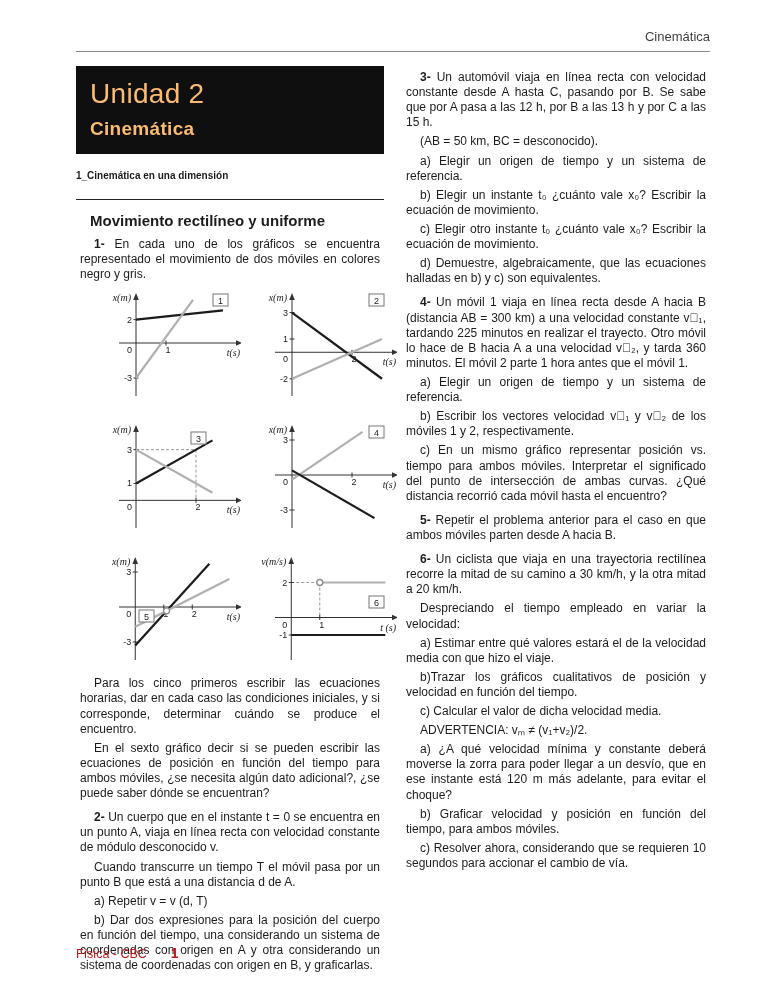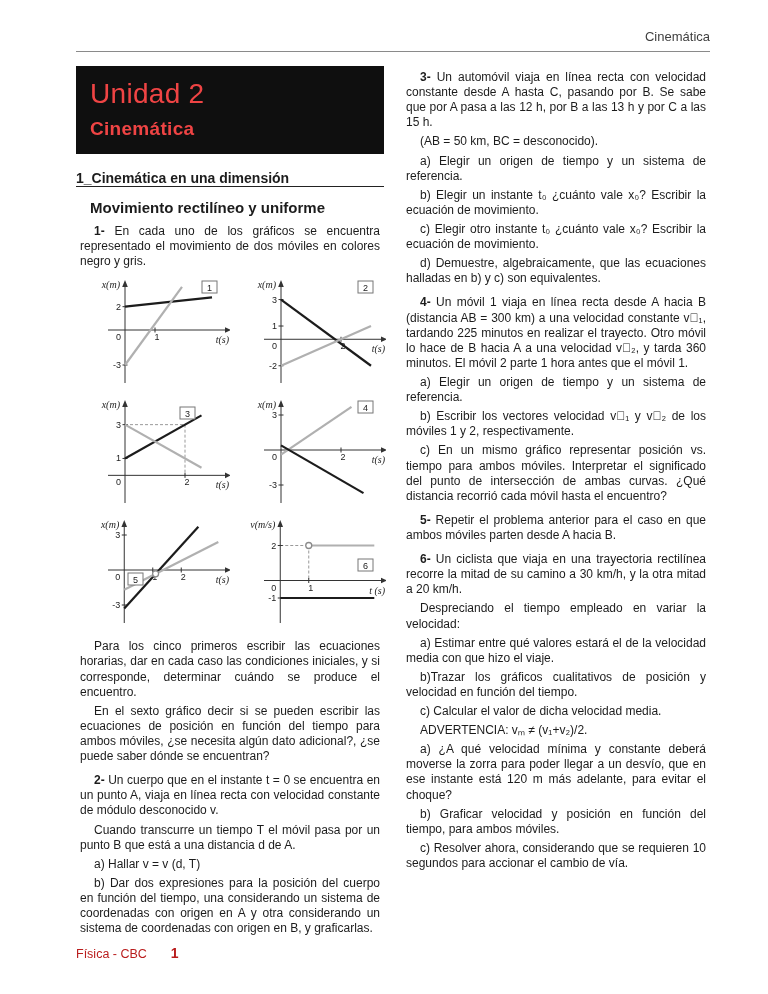--- a/index.html
+++ b/index.html
@@ -7,30 +7,30 @@
   body { width: 768px; height: 994px; background: #ffffff; }
   .page {
     position: relative; width: 768px; height: 994px; background: #ffffff;
     font-family: "Liberation Sans", sans-serif; color: #1c1c1c; overflow: hidden;
   }
   .header { position: absolute; top: 29px; left: 76px; width: 634px; text-align: right;
             font-size: 13px; color: #3f3f3f; }
   .rule { position: absolute; top: 51px; left: 76px; width: 634px; border-top: 1px solid #8a8a8a; }
   .cols { position: absolute; top: 66px; left: 76px; width: 634px; display: flex; gap: 18px; }
   .col { width: 308px; }
-  .banner { background: #0f0f0f; color: #ef4444; padding: 12px 12px 14px 14px; margin-bottom: 16px; }
+  .banner { background: #0f0f0f; color: #fdba74; padding: 12px 12px 14px 14px; margin-bottom: 16px; }
   .banner-title { font-size: 28px; font-weight: 400; letter-spacing: 0.3px; }
   .banner-sub { font-size: 19px; font-weight: 700; margin-top: 8px; letter-spacing: 0.3px; }
-  .section { font-size: 14px; font-weight: 700; margin: 0 0 12px; padding-bottom: 0;
+  .section { font-size: 10px; font-weight: 700; margin: 0 0 12px; padding-bottom: 18px;
              border-bottom: 1.5px solid #222; }
   .subsection { font-size: 15px; font-weight: 700; margin: 0 0 8px; text-indent: 14px; }
   .para { font-size: 12px; line-height: 1.26; text-align: justify; margin: 4px; text-indent: 14px; }
   .para b { font-weight: 700; }
   .gap { margin-top: 9px; }
-  .charts { display: grid; grid-template-columns: 152px 152px; gap: 0 4px; margin: 6px 4px 4px; }
+  .charts { display: grid; grid-template-columns: 152px 152px; gap: 12px 4px; margin: 6px 15px 4px; }
   .charts svg { display: block; }
   .axlab { font: italic 10px "Liberation Serif", serif; fill: #222; }
   .tick  { font: 9px "Liberation Sans", sans-serif; fill: #222; }
   .footer { position: absolute; top: 945px; left: 76px; width: 634px; 
             font-size: 12.5px; color: #b91c1c; }
   .footer strong { font-size: 14px; margin-left: 24px; }
 </style>
 </head>
 <body>
 
@@ -180,21 +180,21 @@
             <rect x="122" y="44" width="15" height="12" fill="#fff" stroke="#777" stroke-width="1"></rect>
             <text x="129.5" y="53.5" text-anchor="middle" class="tick">6</text>
           </svg>
       </div>
 
       <p class="para">Para los cinco primeros escribir las ecuaciones horarias, dar en cada caso las condiciones iniciales, y si corresponde, determinar cuándo se produce el encuentro.</p>
       <p class="para">En el sexto gráfico decir si se pueden escribir las ecuaciones de posición en función del tiempo para ambos móviles, ¿se necesita algún dato adicional?, ¿se puede saber dónde se encuentran?</p>
 
       <p class="para gap"><b>2-</b><span> Un cuerpo que en el instante t = 0 se encuentra en un punto A, viaja en línea recta con velocidad constante de módulo desconocido v.</span></p>
       <p class="para">Cuando transcurre un tiempo T el móvil pasa por un punto B que está a una distancia d de A.</p>
-      <p class="para">a) Hallar v = v (d, T)</p>
+      <p class="para">a) Repetir v = v (d, T)</p>
       <p class="para">b) Dar dos expresiones para la posición del cuerpo en función del tiempo, una considerando un sistema de coordenadas con origen en A y otra considerando un sistema de coordenadas con origen en B, y graficarlas.</p>
     </div>
 
     <div class="col">
 
       <p class="para"><b>3-</b><span> Un automóvil viaja en línea recta con velocidad constante desde A hasta C, pasando por B. Se sabe que por A pasa a las 12 h, por B a las 13 h y por C a las 15 h.</span></p>
       <p class="para">(AB = 50 km, BC = desconocido).</p>
       <p class="para">a) Elegir un origen de tiempo y un sistema de referencia.</p>
       <p class="para">b) Elegir un instante t₀ ¿cuánto vale x₀? Escribir la ecuación de movimiento.</p>
       <p class="para">c) Elegir otro instante t₀ ¿cuánto vale x₀? Escribir la ecuación de movimiento.</p>

